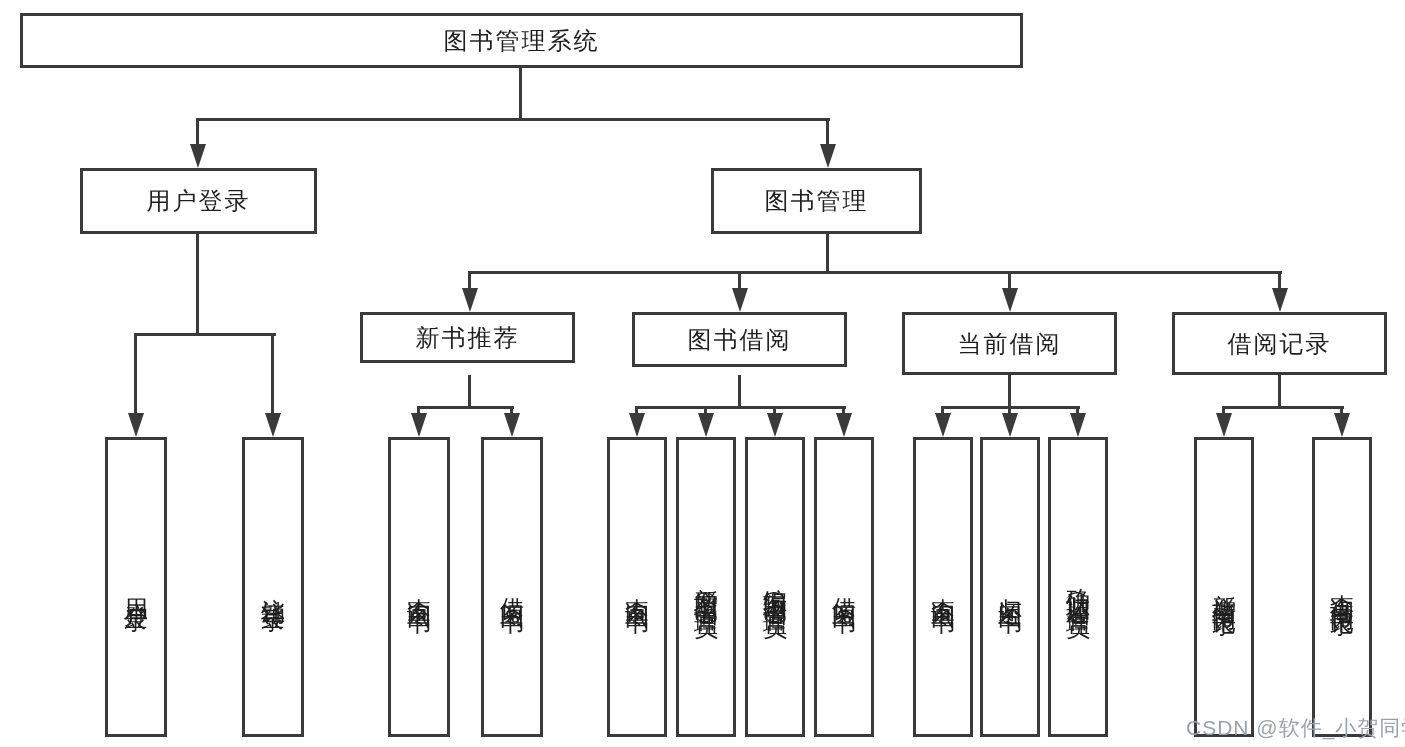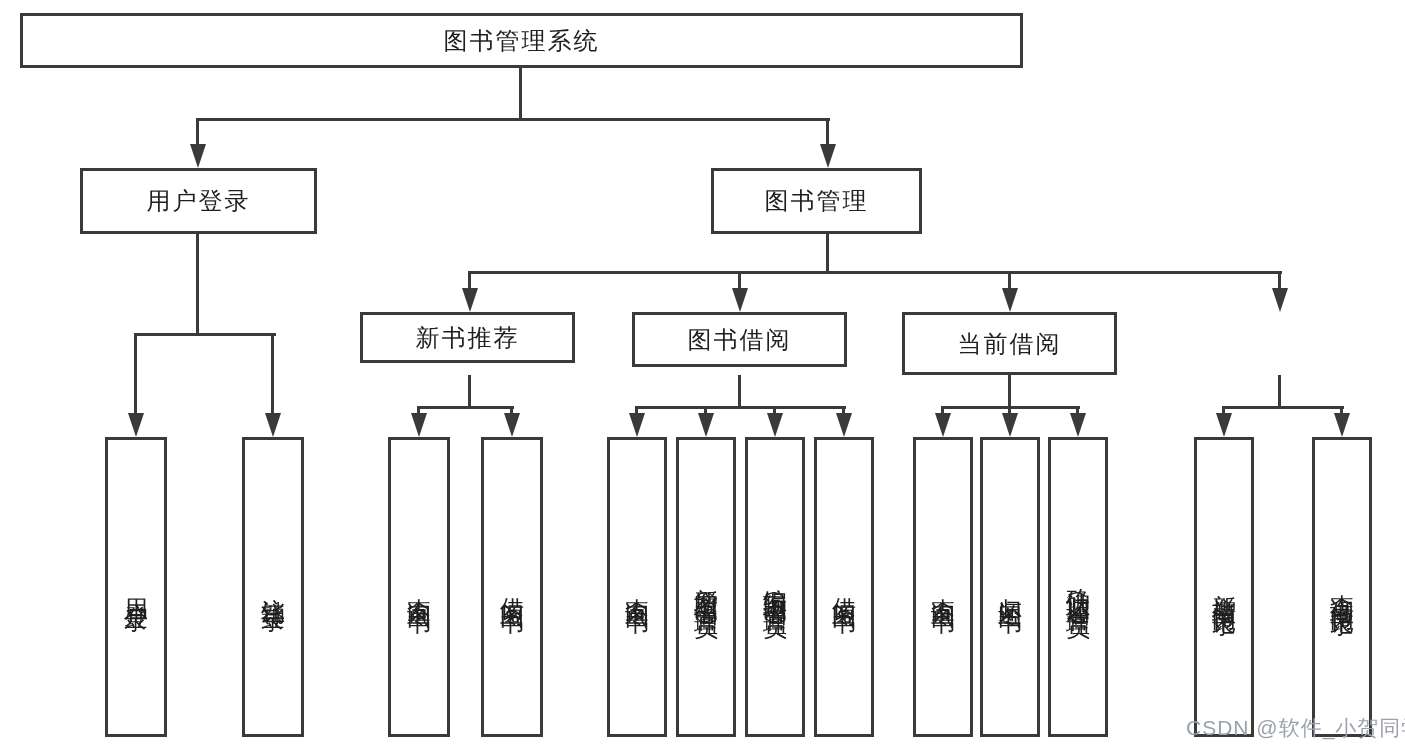--- a/index.html
+++ b/index.html
@@ -78,20 +78,23 @@
 
   <div class="box h" style="left:360px;top:312px;width:215px;height:51px">
     <span>新书推荐</span>
   </div>
   <div class="box h" style="left:632px;top:312px;width:215px;height:55px">
     <span>图书借阅</span>
   </div>
   <div class="box h" style="left:902px;top:312px;width:215px;height:63px">
     <span>当前借阅</span>
   </div>
+  <div class="box h" style="left:1172px;top:312px;width:215px;height:63px">
+    <span>借阅记录</span>
+  </div>
 
   <div class="vline" style="left:468px;top:375px;height:34px"></div>
   <div class="vline" style="left:738px;top:375px;height:34px"></div>
   <div class="vline" style="left:1008px;top:375px;height:34px"></div>
   <div class="vline" style="left:1278px;top:375px;height:34px"></div>
 
   <div class="hline" style="left:417px;top:406px;width:97px"></div>
   <div class="hline" style="left:635px;top:406px;width:211px"></div>
   <div class="hline" style="left:941px;top:406px;width:139px"></div>
   <div class="hline" style="left:1222px;top:406px;width:122px"></div>

